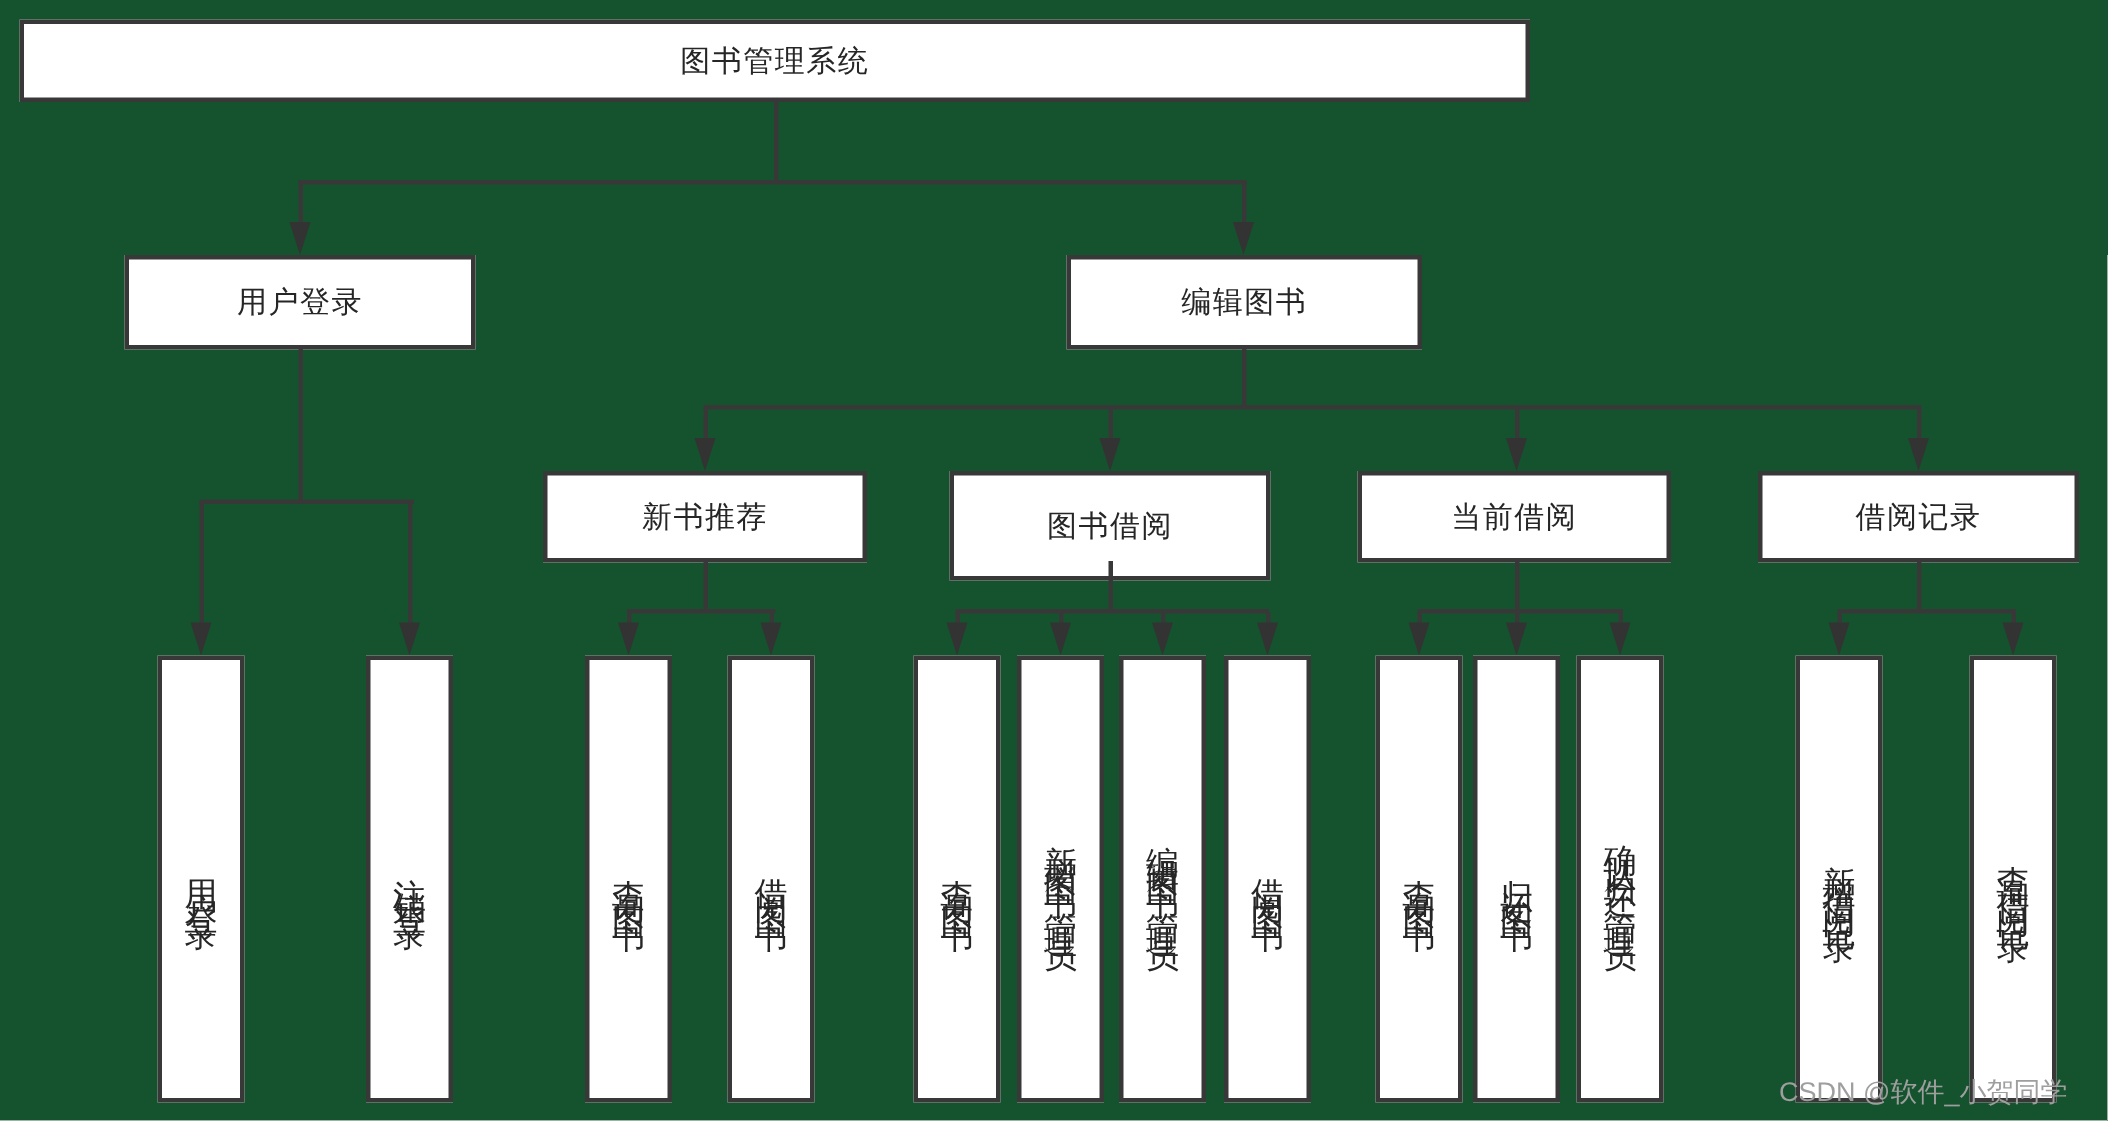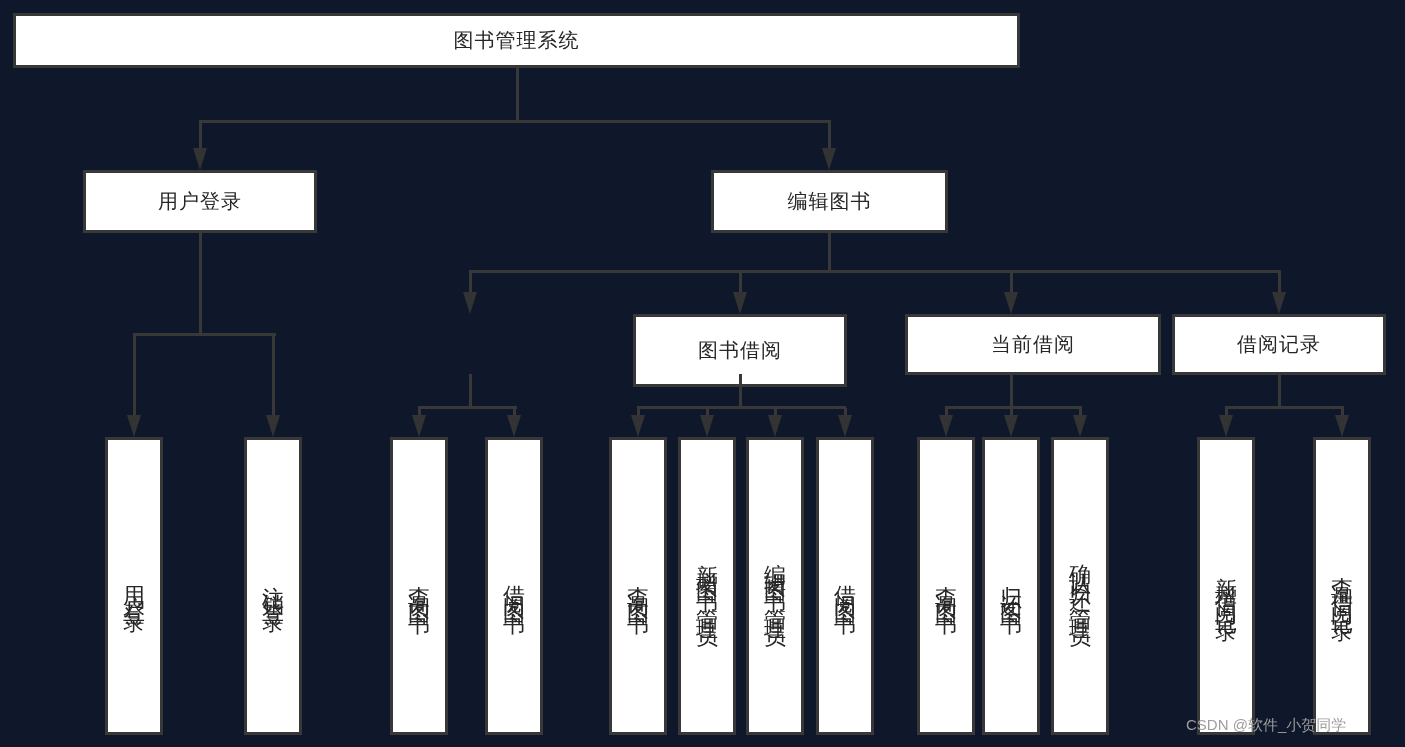--- a/index.html
+++ b/index.html
@@ -1,17 +1,17 @@
 <!DOCTYPE html>
 <html><head>
 <meta charset="utf-8">
 <style>
   html,body { margin:0; padding:0; background:#ffffff; }
   .canvas {
-    position:relative; width:1405px; height:747px; background:#0f172a;
+    position:relative; width:1405px; height:747px; background:#14532d;
     font-family:"Liberation Sans", sans-serif; overflow:hidden;
   }
   .box {
     position:absolute; box-sizing:border-box;
     border:3px solid #383838; background:#ffffff;
     display:flex; align-items:center; justify-content:center;
     color:#262626;
   }
   .lbl-h { font-size:20px; letter-spacing:1px; white-space:nowrap; }
   .lbl-v {
@@ -20,21 +20,21 @@
   }
   .hl { position:absolute; height:3px; background:#383838; }
   .vl { position:absolute; width:3px;  background:#383838; }
   .arrow {
     position:absolute; width:0; height:0;
     border-left:7px solid transparent; border-right:7px solid transparent;
     border-top:22px solid #333333;
   }
   .watermark {
     position:absolute; left:1186px; top:716px; z-index:10;
-    color:#9e9e9e; font-size:15px; white-space:nowrap;
+    color:#9e9e9e; font-size:18px; white-space:nowrap;
   }
 </style>
 </head>
 <body>
 
 <div class="canvas">
 
   <div class="box" style="left:13px;top:13px;width:1007px;height:55px">
     <span class="lbl-h">图书管理系统</span>
   </div>
@@ -64,24 +64,27 @@
   <div class="hl" style="left:469px;top:270px;width:812px"></div>
   <div class="vl" style="left:469px;top:272px;height:21px"></div>
   <div class="arrow" style="left:463px;top:292px"></div>
   <div class="vl" style="left:739px;top:272px;height:21px"></div>
   <div class="arrow" style="left:733px;top:292px"></div>
   <div class="vl" style="left:1010px;top:272px;height:21px"></div>
   <div class="arrow" style="left:1004px;top:292px"></div>
   <div class="vl" style="left:1278px;top:272px;height:21px"></div>
   <div class="arrow" style="left:1272px;top:292px"></div>
 
+  <div class="box" style="left:362px;top:314px;width:216px;height:61px">
+    <span class="lbl-h">新书推荐</span>
+  </div>
   <div class="box" style="left:633px;top:314px;width:214px;height:73px">
     <span class="lbl-h">图书借阅</span>
   </div>
-  <div class="box" style="left:905px;top:314px;width:256px;height:61px">
+  <div class="box" style="left:905px;top:314px;width:209px;height:61px">
     <span class="lbl-h">当前借阅</span>
   </div>
   <div class="box" style="left:1172px;top:314px;width:214px;height:61px">
     <span class="lbl-h">借阅记录</span>
   </div>
 
   <div class="vl" style="left:469px;top:374px;height:34px"></div>
   <div class="hl" style="left:418px;top:406px;width:99px"></div>
   <div class="vl" style="left:418px;top:408px;height:8px"></div>
   <div class="arrow" style="left:412px;top:415px"></div>

